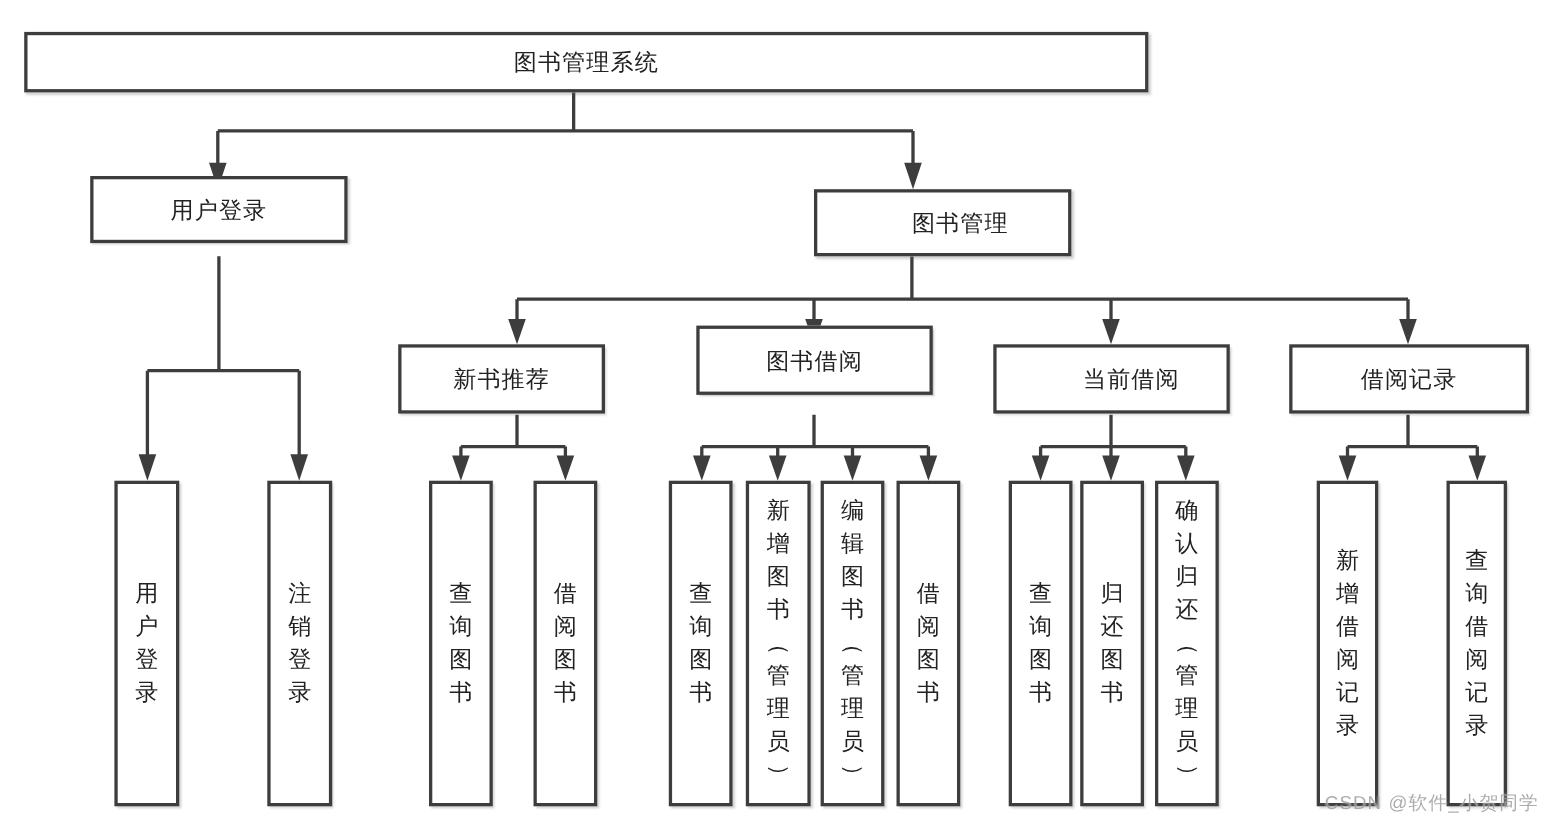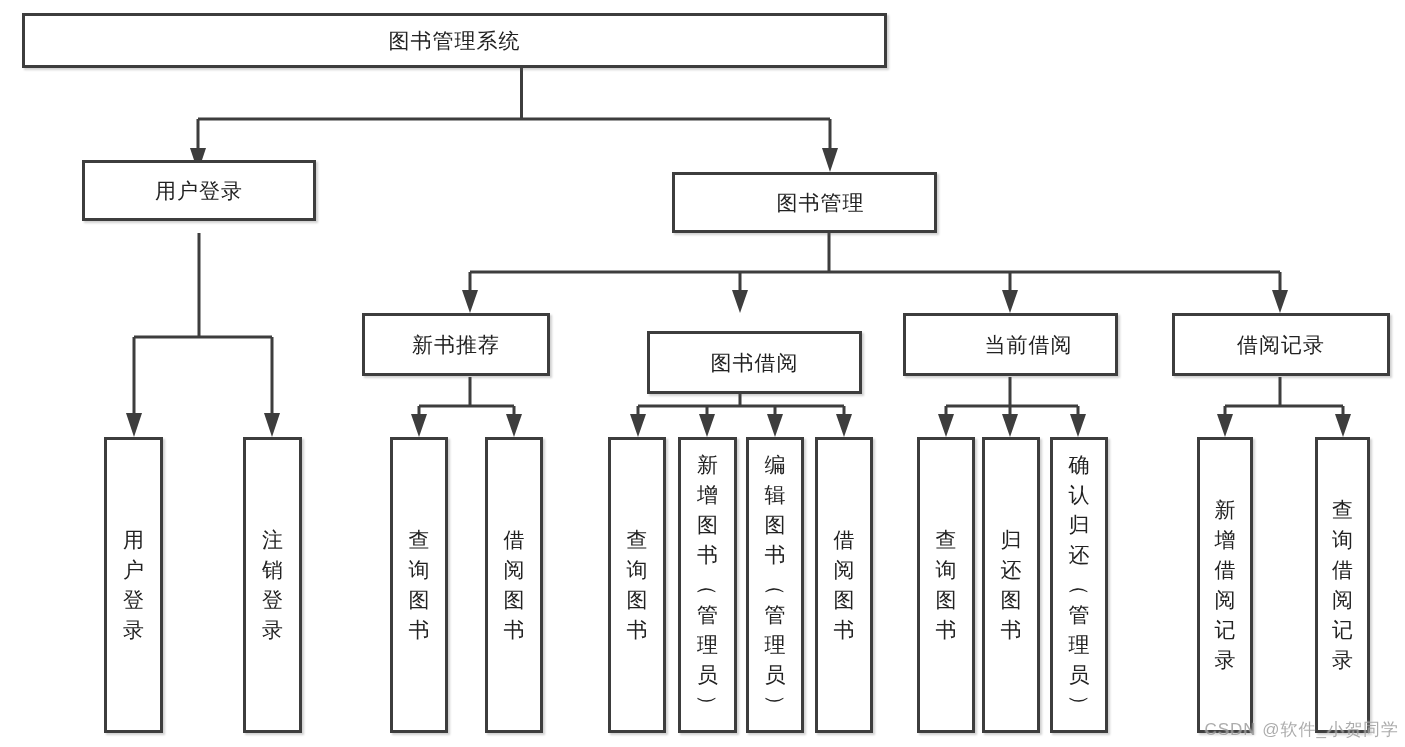--- a/index.html
+++ b/index.html
@@ -40,25 +40,25 @@
     color: var(--text);
     box-shadow: 2px 2px 2px rgba(90,90,90,0.28);
   }
   .hbox {
     display: flex;
     align-items: center;
     justify-content: center;
     font-size: 21px;
     letter-spacing: 1px;
   }
-  .root-box  { left: 22px;  top: 13px;  width: 865px; height: 55px; }
+  .root-box  { left: 22px;  top: 29px;  width: 1022px; height: 55px; }
   .n-user    { left: 82px;  top: 160px; width: 234px; height: 61px; }
-  .n-mgmt    { left: 672px; top: 172px; width: 265px; height: 61px; padding-left: 32px; }
+  .n-mgmt    { left: 740px; top: 172px; width: 234px; height: 61px; padding-left: 32px; }
   .n-rec     { left: 362px; top: 313px; width: 188px; height: 63px; }
-  .n-borrow  { left: 633px; top: 331px; width: 215px; height: 63px; margin-left: 14px; }
+  .n-borrow  { left: 633px; top: 296px; width: 215px; height: 63px; }
   .n-current { left: 903px; top: 313px; width: 215px; height: 63px; padding-left: 36px; }
   .n-records { left: 1172px;top: 313px; width: 218px; height: 63px; }
   .vbox {
     top: 437px;
     height: 296px;
     display: flex;
     flex-direction: column;
     align-items: center;
     justify-content: center;
   }

